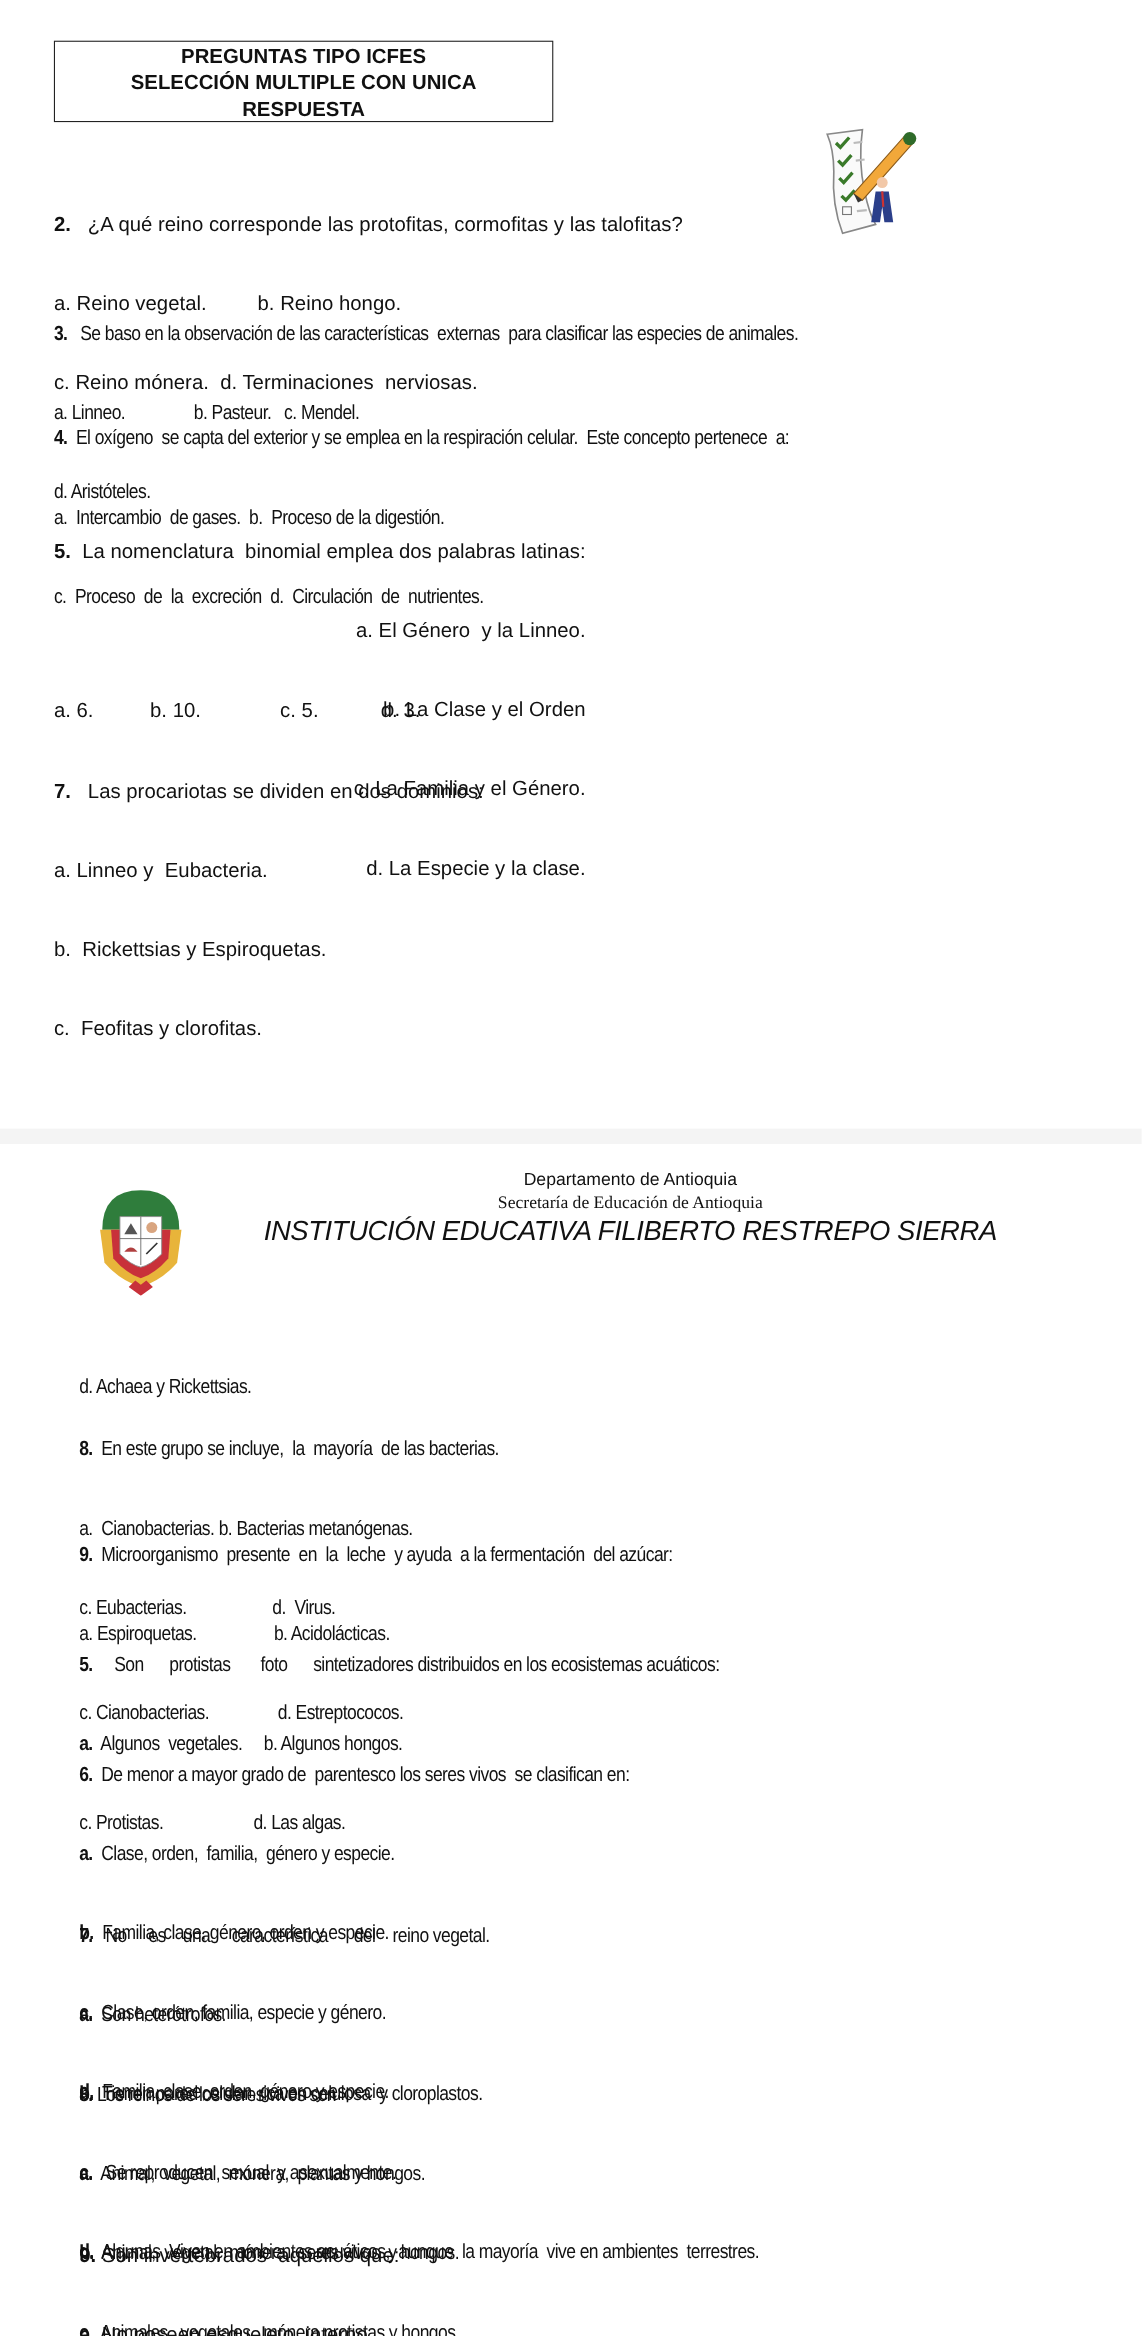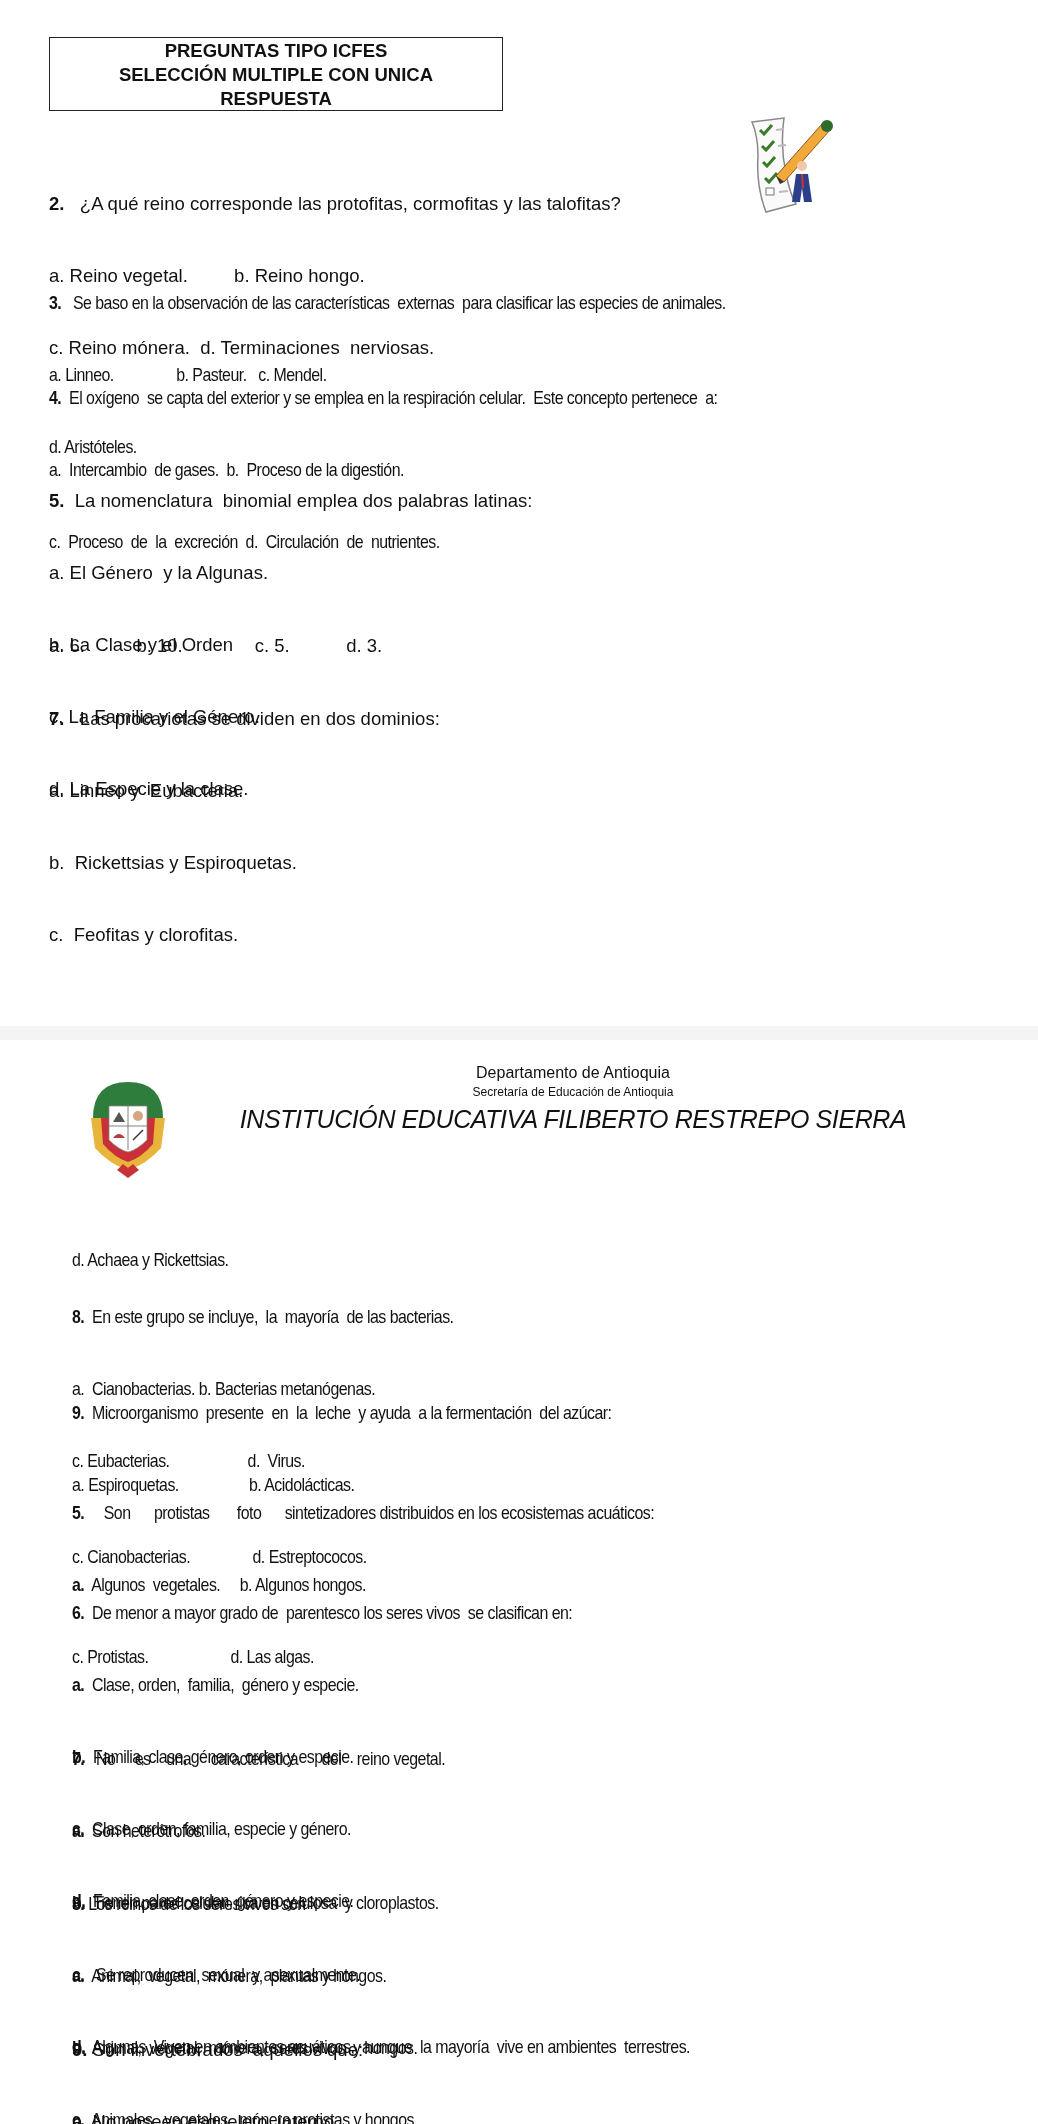--- a/index.html
+++ b/index.html
@@ -18,21 +18,21 @@
   .q { position:absolute; left:49px; font-size:18.5px; line-height:24px; white-space:pre; }
   .q .row { height:24px; position:relative; }
   .q .num { font-weight:bold; }
   .q .lbl { font-weight:bold; }
   .narrow { font-family:"Liberation Sans", sans-serif; letter-spacing:-0.6px; transform:scaleX(0.86); transform-origin:left top; }
 
   .clip-art { position:absolute; left:746px; top:100px; width:96px; height:100px; }
 
   .hdr { position:absolute; left:0; width:1038px; text-align:center; white-space:nowrap; }
   .hdr1 { top:24px; left:150px; width:800px; font-size:16px; }
-  .hdr2 { top:45px; left:150px; width:800px; font-size:12px; }
+  .hdr2 { top:45px; left:150px; width:800px; font-size:16px;font-family:Liberation Serif, serif; }
   .hdr3 { top:65px; left:150px; width:800px; font-size:25px; letter-spacing:-0.4px;font-style:italic; }
   .logo { position:absolute; left:64px; top:38px; width:82px; height:100px; }
 </style>
 </head>
 <body>
 
 <div class="page" id="page1">
   <div class="title-box">
     <div>PREGUNTAS TIPO ICFES</div>
     <div>SELECCIÓN MULTIPLE CON UNICA</div>
@@ -68,23 +68,23 @@
     <div class="row">a. Linneo.                b. Pasteur.   c. Mendel.</div>
     <div class="row">d. Aristóteles.</div>
   </div>
 
   <div class="q narrow" style="top:322px;">
     <div class="row"><span class="num">4.</span><span>  El oxígeno  se capta del exterior y se emplea en la respiración celular.  Este concepto pertenece  a:</span></div>
     <div class="row">a.  Intercambio  de gases.  b.  Proceso de la digestión.</div>
     <div class="row">c.  Proceso  de  la  excreción  d.  Circulación  de  nutrientes.</div>
   </div>
 
-  <div class="q" style="top:425px;">
+  <div class="q" style="top:425px;text-align:right;">
     <div class="row"><span class="num">5.</span><span>  La nomenclatura  binomial emplea dos palabras latinas:</span></div>
-    <div class="row">a. El Género  y la Algunas.</div>
+    <div class="row">a. El Género  y la Linneo.</div>
     <div class="row">b. La Clase y el Orden</div>
     <div class="row">c. La Familia y el Género.</div>
     <div class="row">d. La Especie y la clase.</div>
   </div>
 
   <div class="q" style="top:570px;">
     <div class="row">a. 6.          b. 10.              c. 5.           d. 3.</div>
   </div>
 
   <div class="q" style="top:643px;">

